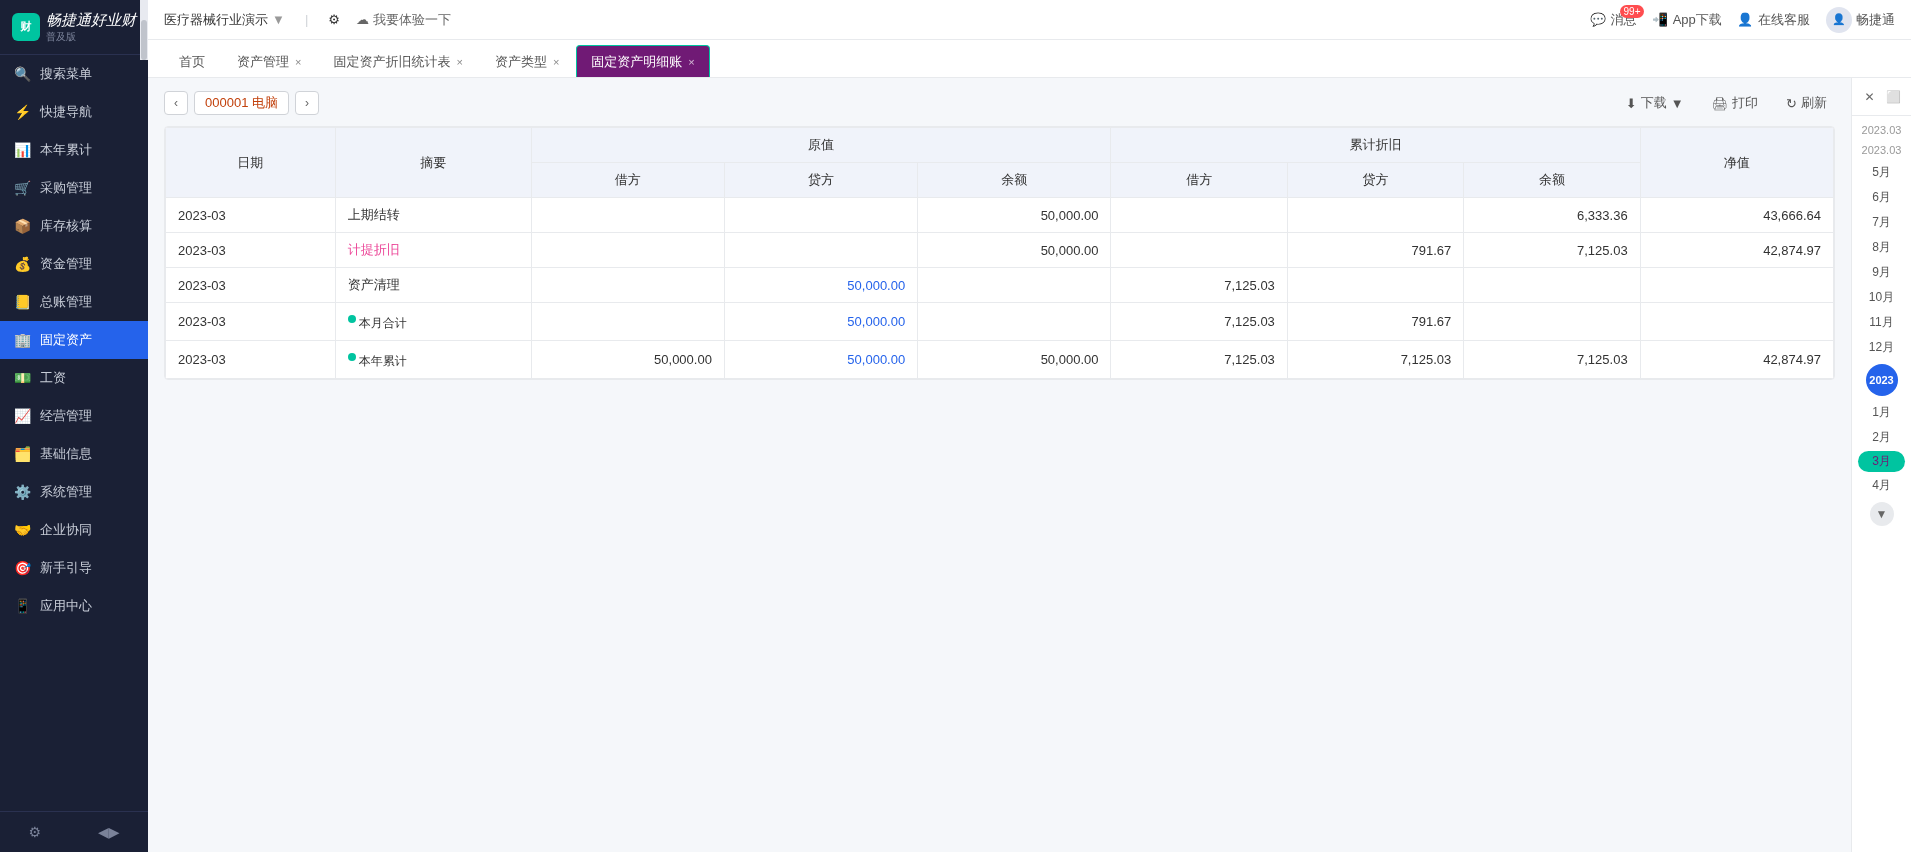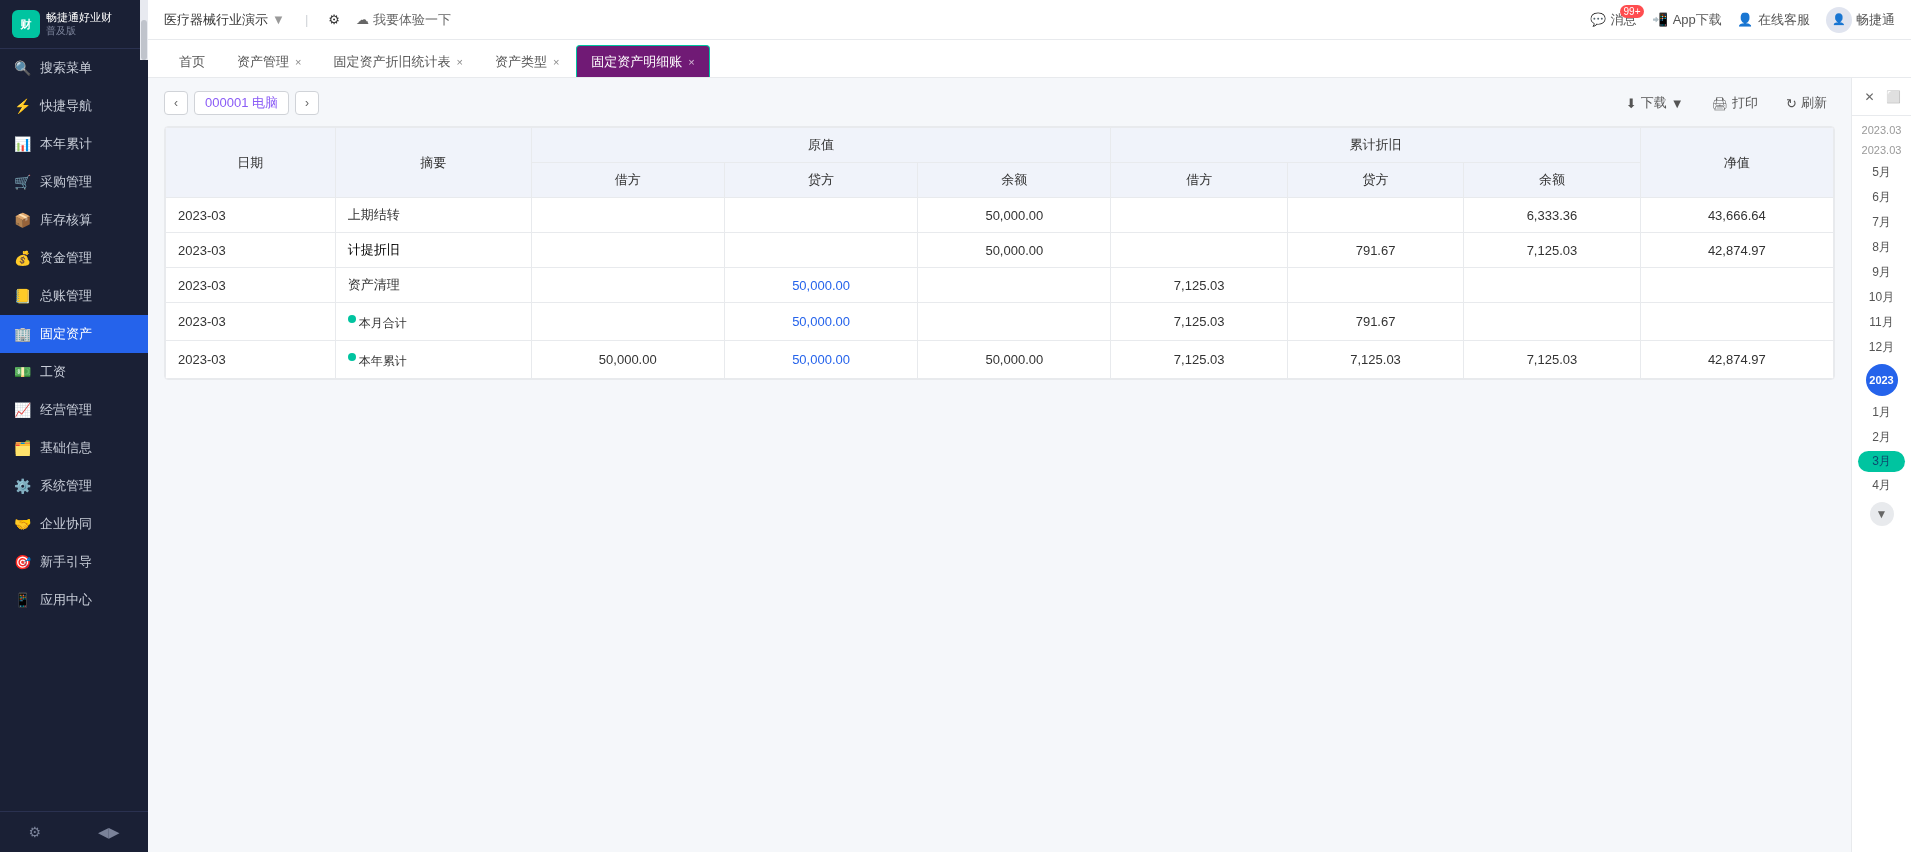--- a/index.html
+++ b/index.html
@@ -23,21 +23,21 @@
       align-items: center;
       gap: 6px;
     }
     .logo-icon {
       width: 28px; height: 28px;
       background: #00c4a0;
       border-radius: 6px;
       display: flex; align-items: center; justify-content: center;
       color: white; font-size: 11px; font-weight: bold;
     }
-    .logo-text { font-size: 11px; color: #fff; line-height: 1.3; }
+    .logo-text { font-size: 15px; color: #fff; line-height: 1.3; font-style: italic; }
     .logo-sub { font-size: 10px; color: #7a8299; }
 
     .sidebar-scroll { flex: 1; overflow-y: auto; }
     .sidebar-scroll::-webkit-scrollbar { width: 4px; }
     .sidebar-scroll::-webkit-scrollbar-thumb { background: #3a4160; border-radius: 2px; }
 
     .sidebar-item {
       display: flex; align-items: center; gap: 8px;
       padding: 10px 14px;
       cursor: pointer;
@@ -167,21 +167,21 @@
     .nav-row-left { display: flex; align-items: center; gap: 6px; }
     .nav-btn {
       width: 24px; height: 24px; border: 1px solid #d0d3d8;
       border-radius: 4px; background: #fff; cursor: pointer;
       display: flex; align-items: center; justify-content: center;
       font-size: 12px; color: #666;
     }
     .asset-tag {
       border: 1px solid #d0d3d8; border-radius: 4px;
       padding: 2px 10px; background: #fff;
-      font-size: 13px; color: #8b5cf6;
+      font-size: 13px; color: #c2410c;
     }
     .nav-row-right { display: flex; align-items: center; gap: 12px; }
     .action-btn {
       display: flex; align-items: center; gap: 4px;
       font-size: 13px; color: #555; cursor: pointer;
       padding: 4px 8px; border-radius: 4px;
     }
 
     
     .table-container {
@@ -204,21 +204,21 @@
       white-space: nowrap;
     }
     tbody tr td {
       padding: 8px 12px;
       text-align: center;
       border: 1px solid #e8eaed;
       color: #333;
       white-space: nowrap;
     }
     .td-left { text-align: left; }
-    .td-right { }
+    .td-right { text-align: right; }
     .month-badge {
       display: inline-flex; align-items: flex-start; gap: 3px;
       font-size: 12px;
     }
     .month-badge .dot { width: 8px; height: 8px; background: #00c4a0; border-radius: 50%; display: inline-block; }
 
     
     .right-panel {
       width: 60px;
       background: #fff;
@@ -244,21 +244,21 @@
     }
     .timeline-item {
       padding: 4px 8px;
       font-size: 12px;
       color: #555;
       text-align: center;
       cursor: pointer;
     }
     .timeline-item.active {
       background: #00c4a0;
-      color: #0c4a6e;
+      color: #701a75;
       border-radius: 12px;
       margin: 1px 6px;
       padding: 2px 4px;
     }
     .timeline-item.year-badge {
       background: #2563eb; color: #fff;
       border-radius: 50%; width: 32px; height: 32px;
       display: flex; align-items: center; justify-content: center;
       margin: 4px auto;
       font-size: 11px; font-weight: bold;
@@ -480,21 +480,21 @@
       <td class="td-right"></td>
       <td class="td-right" style=""></td>
       <td class="td-right">50,000.00</td>
       <td class="td-right"></td>
       <td class="td-right"></td>
       <td class="td-right">6,333.36</td>
       <td class="td-right">43,666.64</td>
     </tr>
               <tr>
       <td class="td-left">2023-03</td>
-      <td class="td-left" style="color:#000000; cursor:pointer;">
+      <td class="td-left" style="color:#ec4899; cursor:pointer;">
         计提折旧
       </td>
       <td class="td-right"></td>
       <td class="td-right" style=""></td>
       <td class="td-right">50,000.00</td>
       <td class="td-right"></td>
       <td class="td-right">791.67</td>
       <td class="td-right">7,125.03</td>
       <td class="td-right">42,874.97</td>
     </tr>

